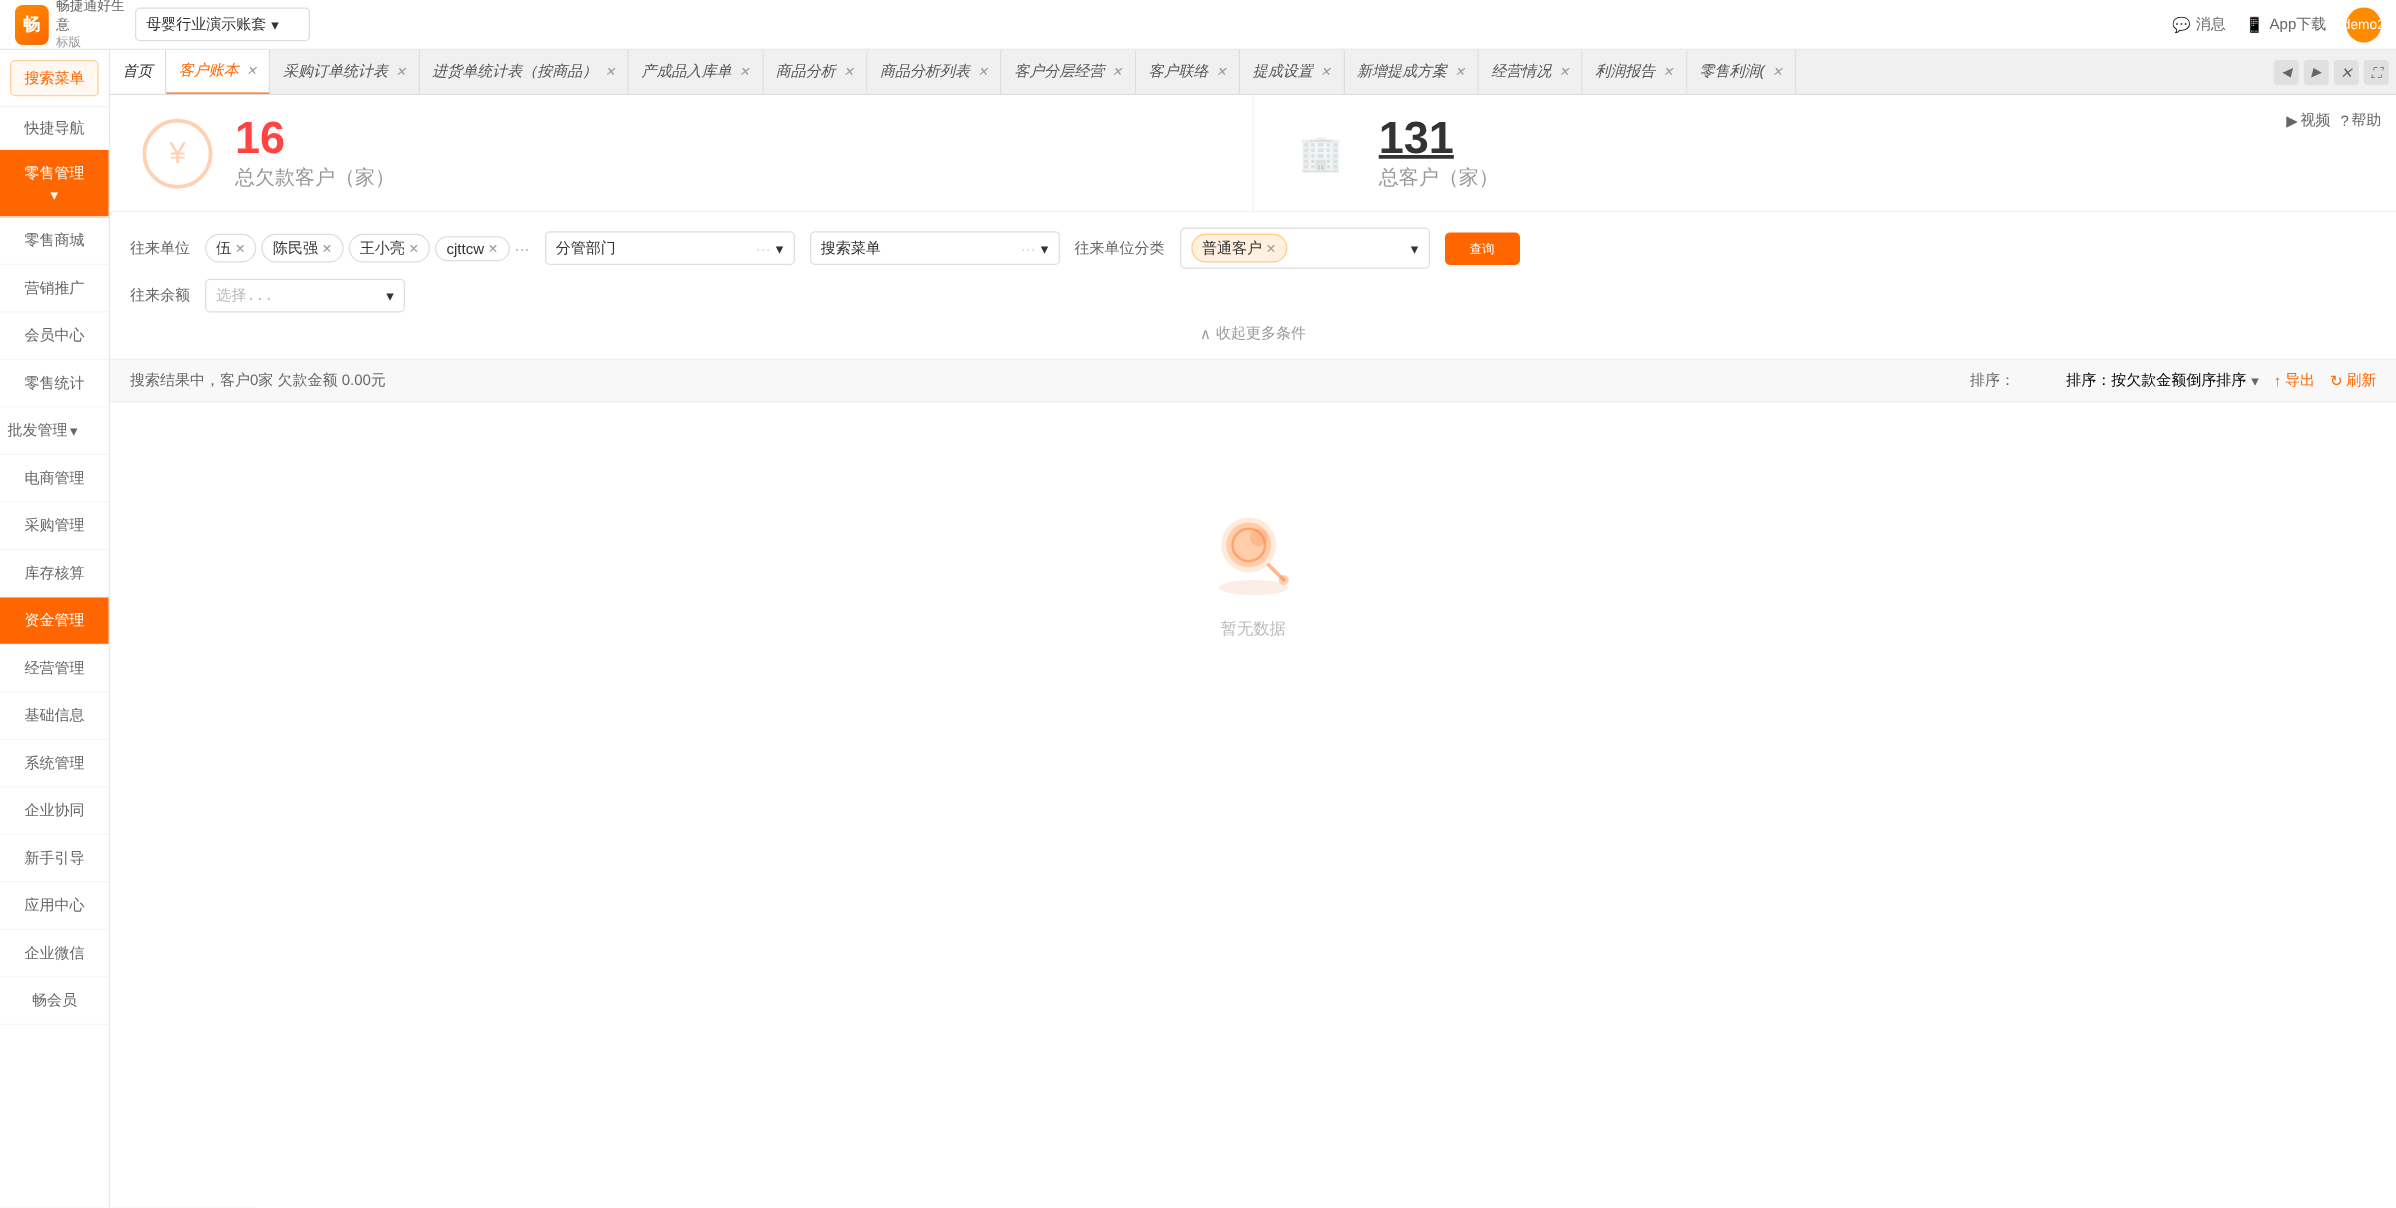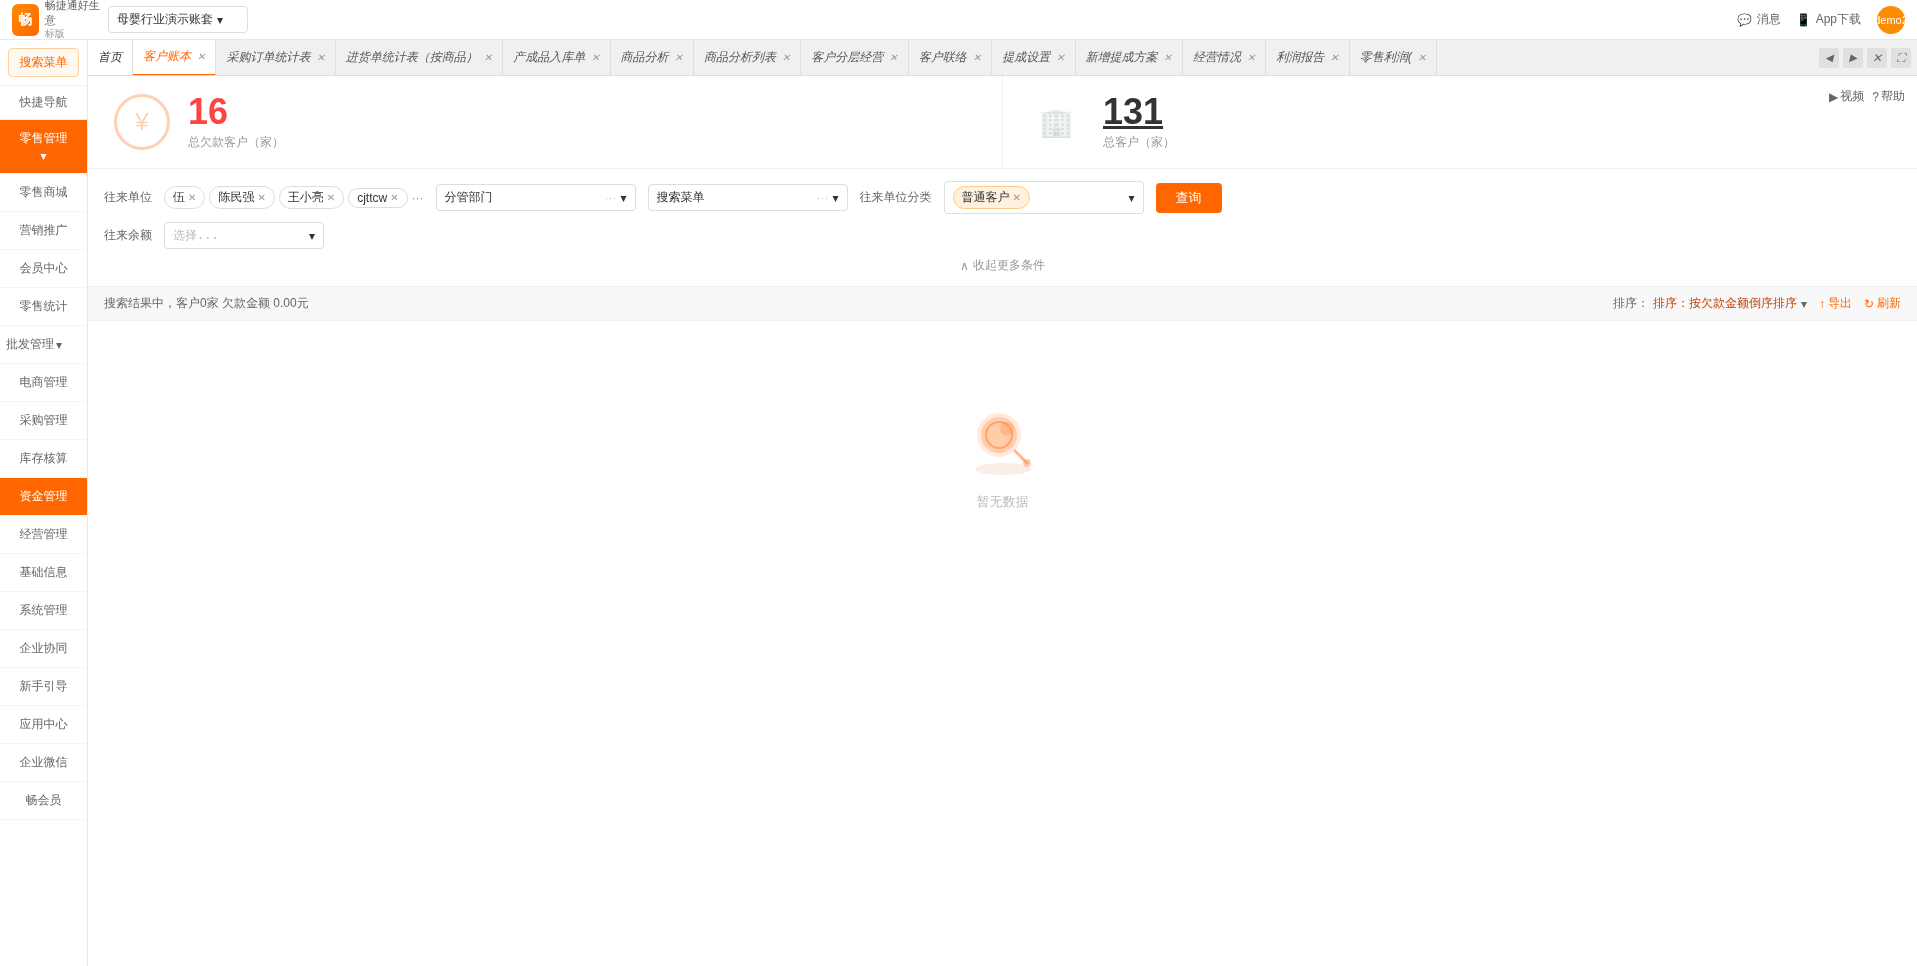--- a/index.html
+++ b/index.html
@@ -46,35 +46,35 @@
 
     
     .stats-bar { display: flex; align-items: stretch; background: #fff; border-bottom: 1px solid #f0f0f0; min-height: 90px; }
     .stat-card { flex: 1; display: flex; align-items: center; padding: 16px 24px; border-right: 1px solid #f0f0f0; gap: 16px; position: relative; }
     .stat-card-icon { width: 60px; height: 60px; display: flex; align-items: center; justify-content: center; opacity: 0.3; }
     .stat-icon-circle { width: 56px; height: 56px; border-radius: 50%; border: 3px solid #ff6600; display: flex; align-items: center; justify-content: center; color: #ff6600; font-size: 24px; }
     .stat-icon-building { width: 52px; height: 52px; color: #90caf9; font-size: 28px; display: flex; align-items: center; justify-content: center; }
     .stat-value { font-size: 36px; font-weight: bold; line-height: 1; }
     .stat-value.red { color: #ff4444; }
     .stat-value.black { color: #333; text-decoration: underline; }
-    .stat-label { font-size: 12px; color: #999; margin-top: 4px; }
+    .stat-label { font-size: 16px; color: #999; margin-top: 4px; }
     .stat-right-links { position: absolute; top: 12px; right: 12px; display: flex; gap: 8px; font-size: 12px; color: #666; }
     .stat-link { display: flex; align-items: center; gap: 2px; cursor: pointer; color: #666; }
 
     
     .filter-bar { padding: 12px 16px; background: #fff; border-bottom: 1px solid #f0f0f0; }
     .filter-row { display: flex; align-items: center; gap: 12px; flex-wrap: wrap; margin-bottom: 8px; }
     .filter-label { font-size: 12px; color: #666; white-space: nowrap; }
     .filter-tags { display: flex; align-items: center; gap: 4px; flex-wrap: wrap; }
     .filter-tag { display: flex; align-items: center; gap: 3px; background: #fff; border: 1px solid #ddd; border-radius: 12px; padding: 2px 8px; font-size: 12px; color: #333; }
     .filter-tag-close { color: #999; cursor: pointer; font-size: 10px; }
     .filter-more { color: #999; cursor: pointer; font-size: 12px; }
     .filter-select { display: flex; align-items: center; gap: 4px; border: 1px solid #ddd; border-radius: 4px; padding: 4px 8px; font-size: 12px; min-width: 120px; cursor: pointer; background: #fff; }
     .filter-select-large { min-width: 200px; }
-    .query-btn { background: #ff6600; color: #fff; border: none; border-radius: 4px; padding: 6px 20px; font-size: 13px; cursor: pointer; white-space: nowrap; }
+    .query-btn { background: #ff6600; color: #fff; border: none; border-radius: 4px; padding: 6px 20px; font-size: 10px; cursor: pointer; white-space: nowrap; }
     .collapse-btn { display: flex; align-items: center; gap: 4px; color: #999; font-size: 12px; cursor: pointer; margin: 4px auto 0; width: fit-content; }
 
     
     .results-bar { display: flex; align-items: center; justify-content: space-between; padding: 8px 16px; background: #f8f8f8; border-bottom: 1px solid #f0f0f0; }
     .results-text { font-size: 12px; color: #666; }
     .results-actions { display: flex; align-items: center; gap: 12px; font-size: 12px; color: #666; }
     .results-sort { display: flex; align-items: center; gap: 4px; cursor: pointer; }
     .results-action-btn { display: flex; align-items: center; gap: 3px; cursor: pointer; color: #ff6600; }
 
     
@@ -351,21 +351,21 @@
           <span>∧</span>
           <span>收起更多条件</span>
         </div>
       </div>
 
       <div class="results-bar">
         <span class="results-text">搜索结果中，客户0家   欠款金额 0.00元</span>
         <div class="results-actions">
           <div class="results-sort">
             <span>排序：</span>
-            <span style="color:#c2410c;">排序：按欠款金额倒序排序</span>
+            <span style="color:#000000;margin-left:37px;">排序：按欠款金额倒序排序</span>
             <span>▾</span>
           </div>
           <div class="results-action-btn">
             <span>↑</span>
             <span>导出</span>
           </div>
           <div class="results-action-btn">
             <span>↻</span>
             <span>刷新</span>
           </div>

